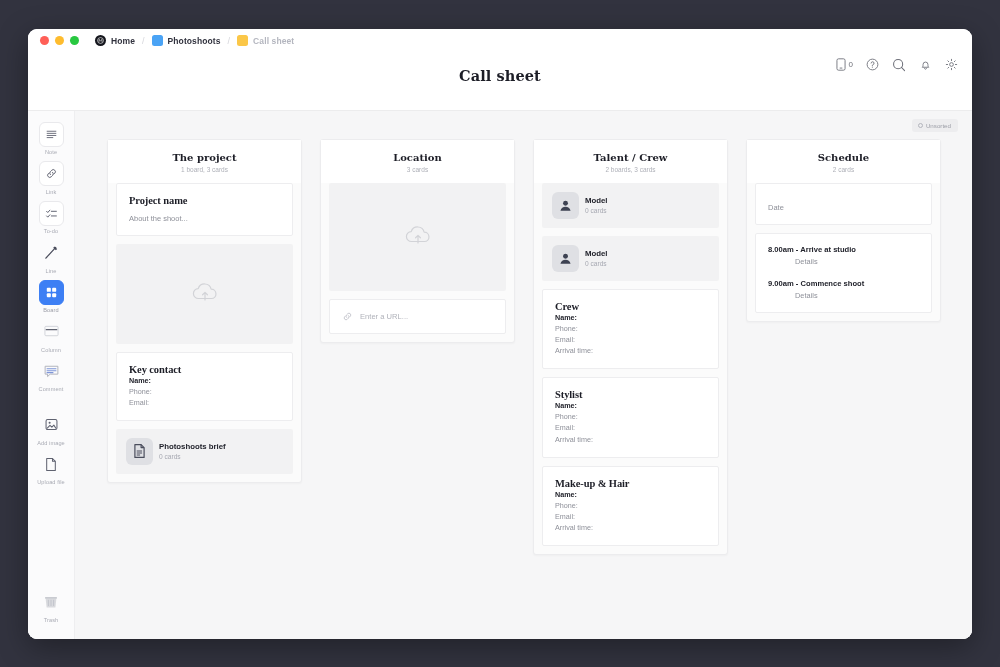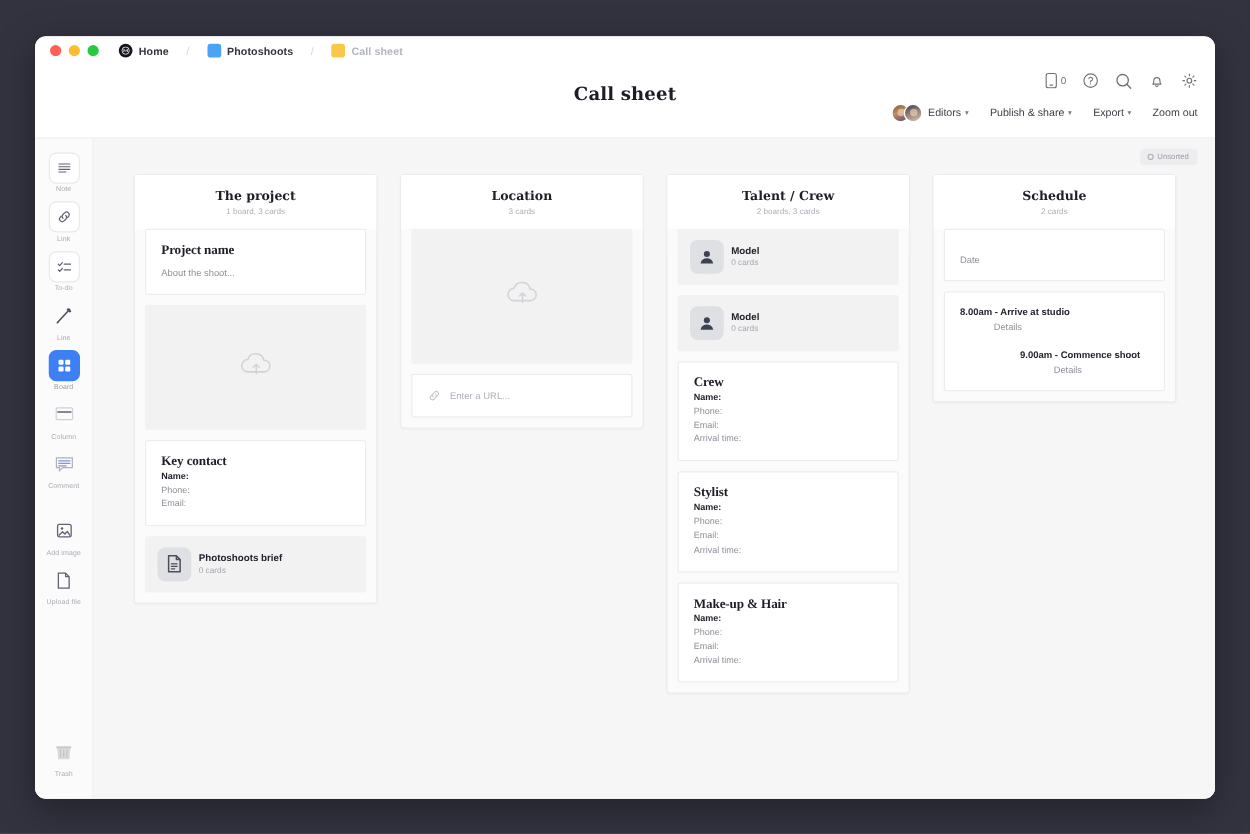--- a/index.html
+++ b/index.html
@@ -30,21 +30,21 @@
     display: flex; align-items: center;
     padding: 0 12px;
     gap: 8px;
   }
   .traffic { display: flex; gap: 6px; align-items: center; }
   .dot { width: 9px; height: 9px; border-radius: 50%; }
   .dot.red { background: #ff5f57; }
   .dot.yellow { background: #febc2e; }
   .dot.green { background: #28c840; }
 
-  .crumbs { display: flex; align-items: flex-end; gap: 13px; margin-left: 8px; }
+  .crumbs { display: flex; align-items: flex-end; gap: 6px; margin-left: 8px; }
   .crumb { display: flex; align-items: center; gap: 5px; }
   .crumb-label { font-size: 8.5px; font-weight: bold; color: #31323e; letter-spacing: .1px; }
   .crumb-label.muted { color: #b4b6bf; font-weight: bold; }
   .crumb-sep { font-size: 9px; color: #d6d7dc; margin: 0 1px; }
   .logo-mark {
     width: 11px; height: 11px; border-radius: 50%;
     background: #15161d; display: flex; align-items: center; justify-content: center;
   }
   .logo-mark svg { display: block; }
   .swatch { width: 11px; height: 11px; border-radius: 2.5px; }
@@ -176,21 +176,21 @@
     font-size: 10.5px; font-weight: bold; color: #1d1e27;
     letter-spacing: -.1px;
   }
   .card-title.big { font-size: 11.5px; }
   .card-sub { font-size: 7.5px; color: #8e9099; margin-top: 8px; }
   .field-list { }
   .field-list div { font-size: 7.2px; color: #8e9099; line-height: 1.55; }
   .field-list div.strong { color: #22232c; font-weight: bold; }
 
   .sched-item { }
-  .sched-item + .sched-item { margin-top: 13px; margin-left: 48px; }
+  .sched-item + .sched-item { margin-top: 13px; }
   .sched-time { font-size: 7.6px; font-weight: bold; color: #22232c; }
   .sched-det { font-size: 7.4px; color: #8e9099; margin-top: 3px; padding-left: 27px; }
 
   .upload {
     background: #f2f2f3;
     border-radius: 2px;
     height: 100px;
     display: flex; align-items: center; justify-content: center;
     color: #d2d3d7;
   }
@@ -286,41 +286,20 @@
             </svg>
       </span>
       <span class="hicon">
         <svg width="13" height="13" viewBox="0 0 16 16">
               <circle cx="8" cy="8" r="2.3" fill="none" stroke="#6e7079" stroke-width="1.1"></circle>
               <path d="M8 1.6v1.6M8 12.8v1.6M1.6 8h1.6M12.8 8h1.6M3.5 3.5l1.1 1.1M11.4 11.4l1.1 1.1M12.5 3.5l-1.1 1.1M4.6 11.4l-1.1 1.1" stroke="#6e7079" stroke-width="1.1" stroke-linecap="round"></path>
             </svg>
       </span>
     </div>
 
-    <div class="header-actions">
-      <div class="action">
-        <span class="avatars">
-          <span class="av av1"></span>
-          <span class="av av2"></span>
-        </span>
-        <span>Editors</span>
-        <span class="caret">▾</span>
-      </div>
-      <div class="action">
-        <span>Publish &amp; share</span>
-        <span class="caret">▾</span>
-      </div>
-      <div class="action">
-        <span>Export</span>
-        <span class="caret">▾</span>
-      </div>
-      <div class="action">
-        <span>Zoom out</span>
-      </div>
-    </div>
   </div>
 
   <div class="body">
 
     <div class="sidebar">
 
       <div class="tool">
         <div class="tool-box">
           <svg width="13" height="13" viewBox="0 0 16 16">
                 <path d="M2.6 4h10.8M2.6 6.6h10.8M2.6 9.2h10.8M2.6 11.8h7" stroke="#5f6270" stroke-width="1.1" stroke-linecap="round"></path>

